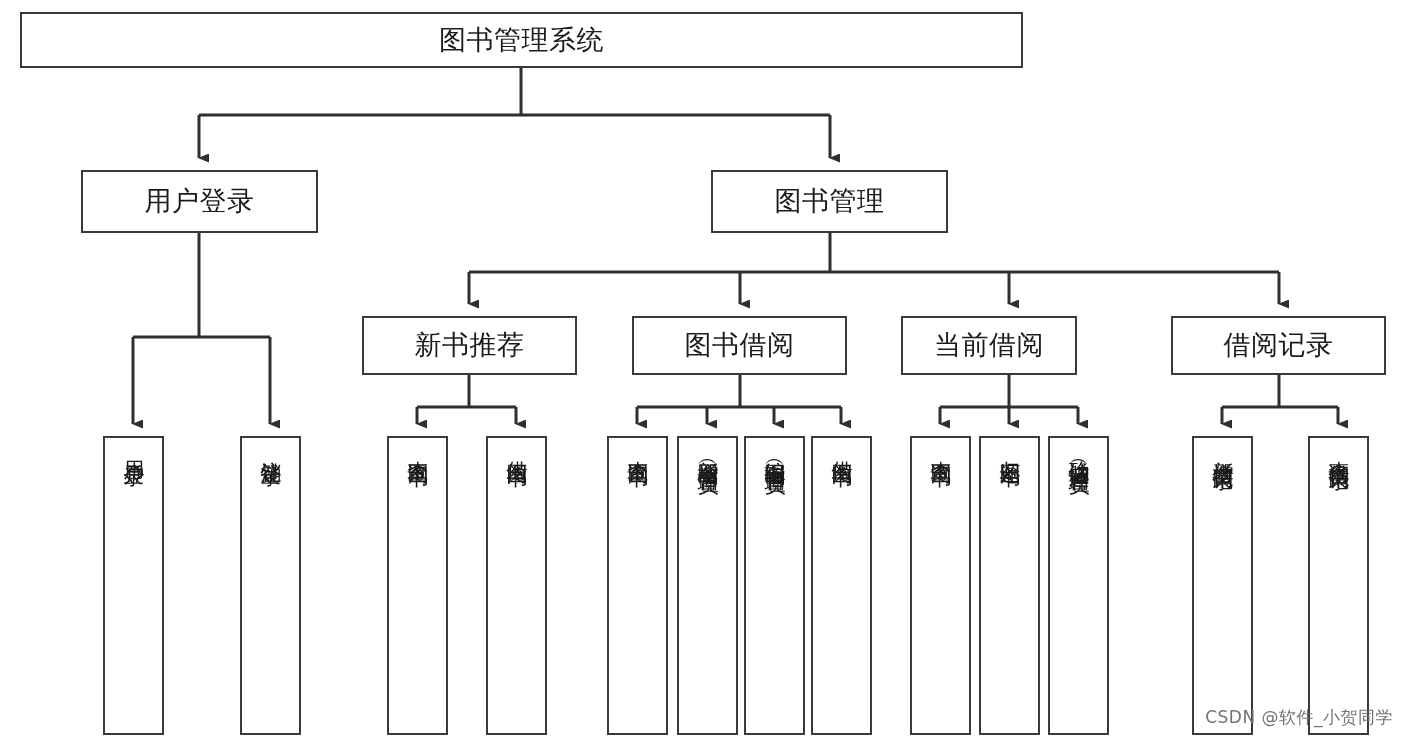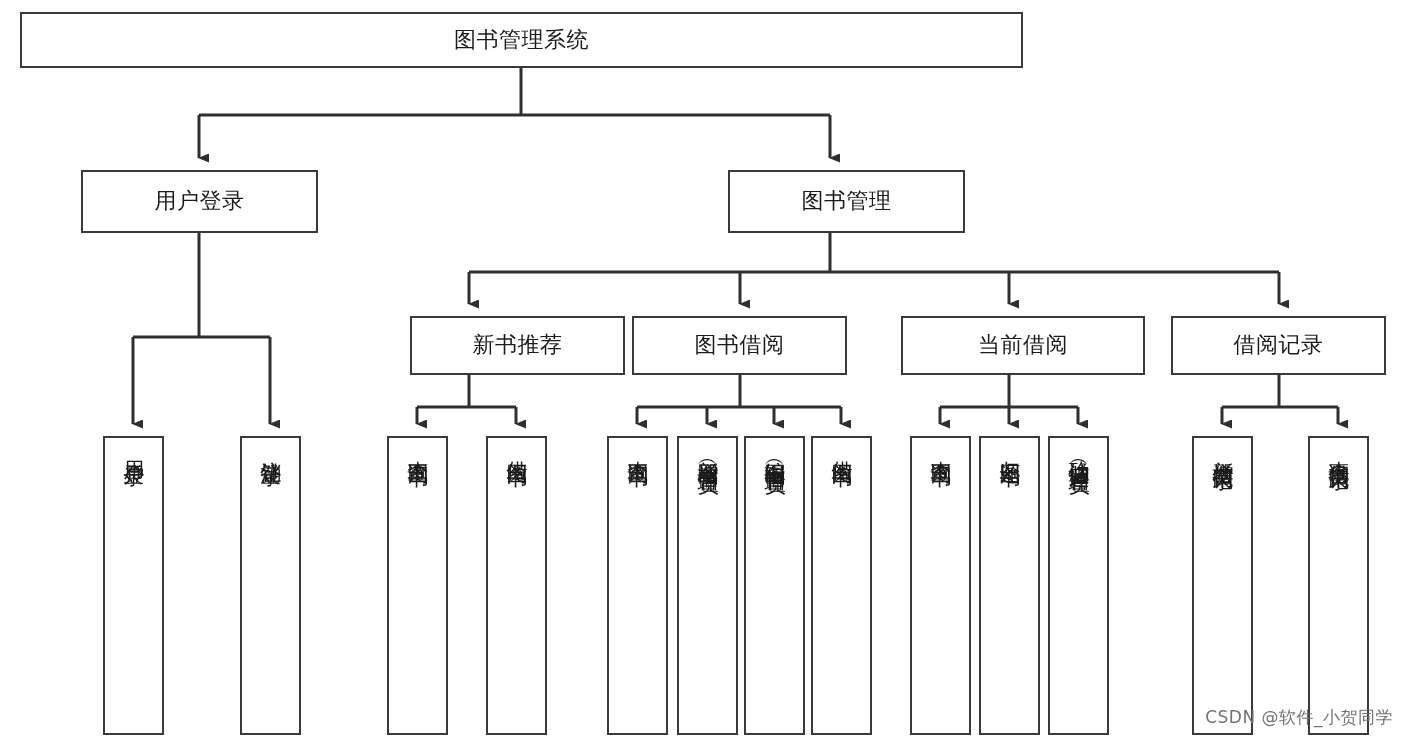--- a/index.html
+++ b/index.html
@@ -31,21 +31,21 @@
     box-sizing: border-box;
     background: #ffffff;
     border: 2.5px solid #3a3a3a;
     display: flex;
     align-items: center;
     justify-content: center;
     overflow: hidden;
   }
   .node-label {
     color: #1b1b1b;
-    font-size: 22px;
+    font-size: 27px;
     line-height: 1.12;
     white-space: nowrap;
     letter-spacing: 0.5px;
   }
   .node-box.vertical .node-label {
     writing-mode: vertical-rl;
     text-orientation: upright;
     white-space: normal;
     letter-spacing: 2px;
     line-height: 1.0;
@@ -123,31 +123,31 @@
     </g>
   </svg>
 
   <div class="node-box" style="left:20px; top:12px; width:1003px; height:56px;">
     <span class="node-label">图书管理系统</span>
   </div>
 
   <div class="node-box" style="left:81px; top:170px; width:237px; height:63px;">
     <span class="node-label">用户登录</span>
   </div>
-  <div class="node-box" style="left:711px; top:170px; width:237px; height:63px;margin-left:17px;">
+  <div class="node-box" style="left:711px; top:170px; width:237px; height:63px;">
     <span class="node-label">图书管理</span>
   </div>
 
-  <div class="node-box" style="left:362px; top:316px; width:215px; height:59px;margin-left:48px;">
+  <div class="node-box" style="left:362px; top:316px; width:215px; height:59px;">
     <span class="node-label">新书推荐</span>
   </div>
   <div class="node-box" style="left:632px; top:316px; width:215px; height:59px;text-align:right;">
     <span class="node-label">图书借阅</span>
   </div>
-  <div class="node-box" style="left:901px; top:316px; width:244px; height:59px;">
+  <div class="node-box" style="left:901px; top:316px; width:176px; height:59px;">
     <span class="node-label">当前借阅</span>
   </div>
   <div class="node-box" style="left:1171px; top:316px; width:215px; height:59px;align-items:center;">
     <span class="node-label">借阅记录</span>
   </div>
 
   <div class="node-box vertical" style="left:103px; top:436px; width:61px; height:299px;">
     <span class="node-label">用户登录</span>
   </div>
   <div class="node-box vertical" style="left:240px; top:436px; width:61px; height:299px;">

